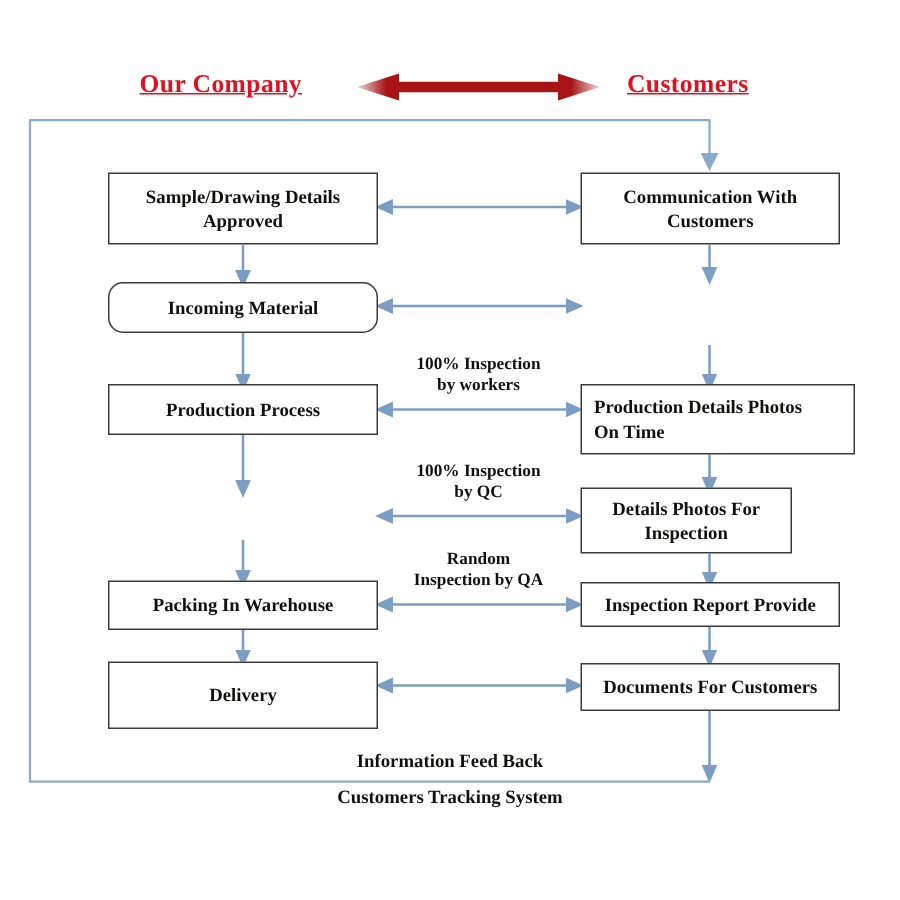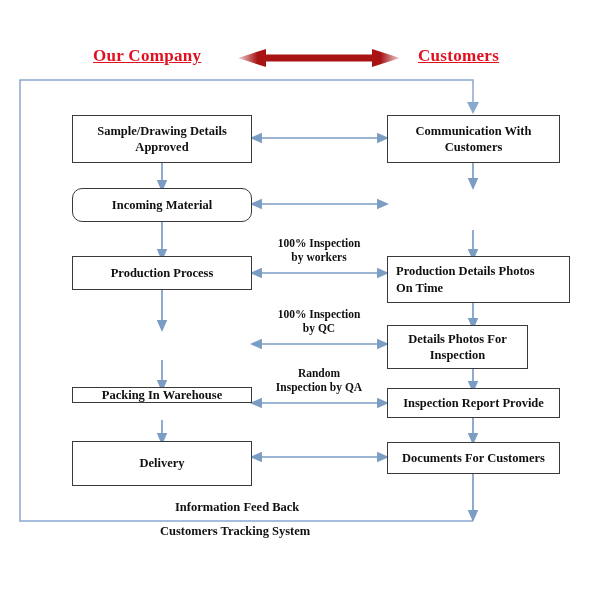--- a/index.html
+++ b/index.html
@@ -84,21 +84,21 @@
     white-space: pre-line;
     width: 140px;
   }
 
   .loop-label {
     position: absolute;
     font-family: "Liberation Serif", "DejaVu Serif", serif;
     font-weight: bold;
     font-size: 12.5px;
     color: #10100f;
-    text-align: left;
+    text-align: center;
     white-space: nowrap;
   }
 </style>
 </head>
 <body>
 
 <div id="canvas">
 
   <div class="hdr" id="hdr-left">Our Company</div>
 
@@ -158,21 +158,21 @@
       <line x1="256" y1="344" x2="383" y2="344" marker-end="url(#aEnd)" marker-start="url(#aStart)"></line>
       <line x1="256" y1="403" x2="383" y2="403" marker-end="url(#aEnd)" marker-start="url(#aStart)"></line>
       <line x1="256" y1="457" x2="383" y2="457" marker-end="url(#aEnd)" marker-start="url(#aStart)"></line>
     </g>
   </svg>
 
   <div class="box" style="left: 72px; top: 115px; width: 180px; height: 48px; white-space: pre-line;">Sample/Drawing Details
 Approved</div>
   <div class="box" style="left: 72px; top: 188px; width: 180px; height: 34px; white-space: pre-line; border-radius: 10px;">Incoming Material</div>
   <div class="box" style="left: 72px; top: 256px; width: 180px; height: 34px; white-space: pre-line;">Production Process</div>
-  <div class="box" style="left: 72px; top: 387px; width: 180px; height: 16px; white-space: pre-line;">Packing In Warehouse</div>
+  <div class="box" style="left: 72px; top: 387px; width: 180px; height: 33px; white-space: pre-line;">Packing In Warehouse</div>
   <div class="box" style="left: 72px; top: 441px; width: 180px; height: 45px; white-space: pre-line;">Delivery</div>
 
   <div class="box" style="left: 387px; top: 115px; width: 173px; height: 48px; white-space: pre-line;">Communication With
 Customers</div>
   <div class="box left-al" style="left: 387px; top: 256px; width: 183px; height: 47px; white-space: pre-line;">Production  Details  Photos
 On Time</div>
   <div class="box" style="left: 387px; top: 325px; width: 141px; height: 44px; white-space: pre-line;">Details Photos For
 Inspection</div>
   <div class="box" style="left: 387px; top: 388px; width: 173px; height: 30px; white-space: pre-line;">Inspection Report Provide</div>
   <div class="box" style="left: 387px; top: 442px; width: 173px; height: 32px; white-space: pre-line;">Documents For Customers</div>

